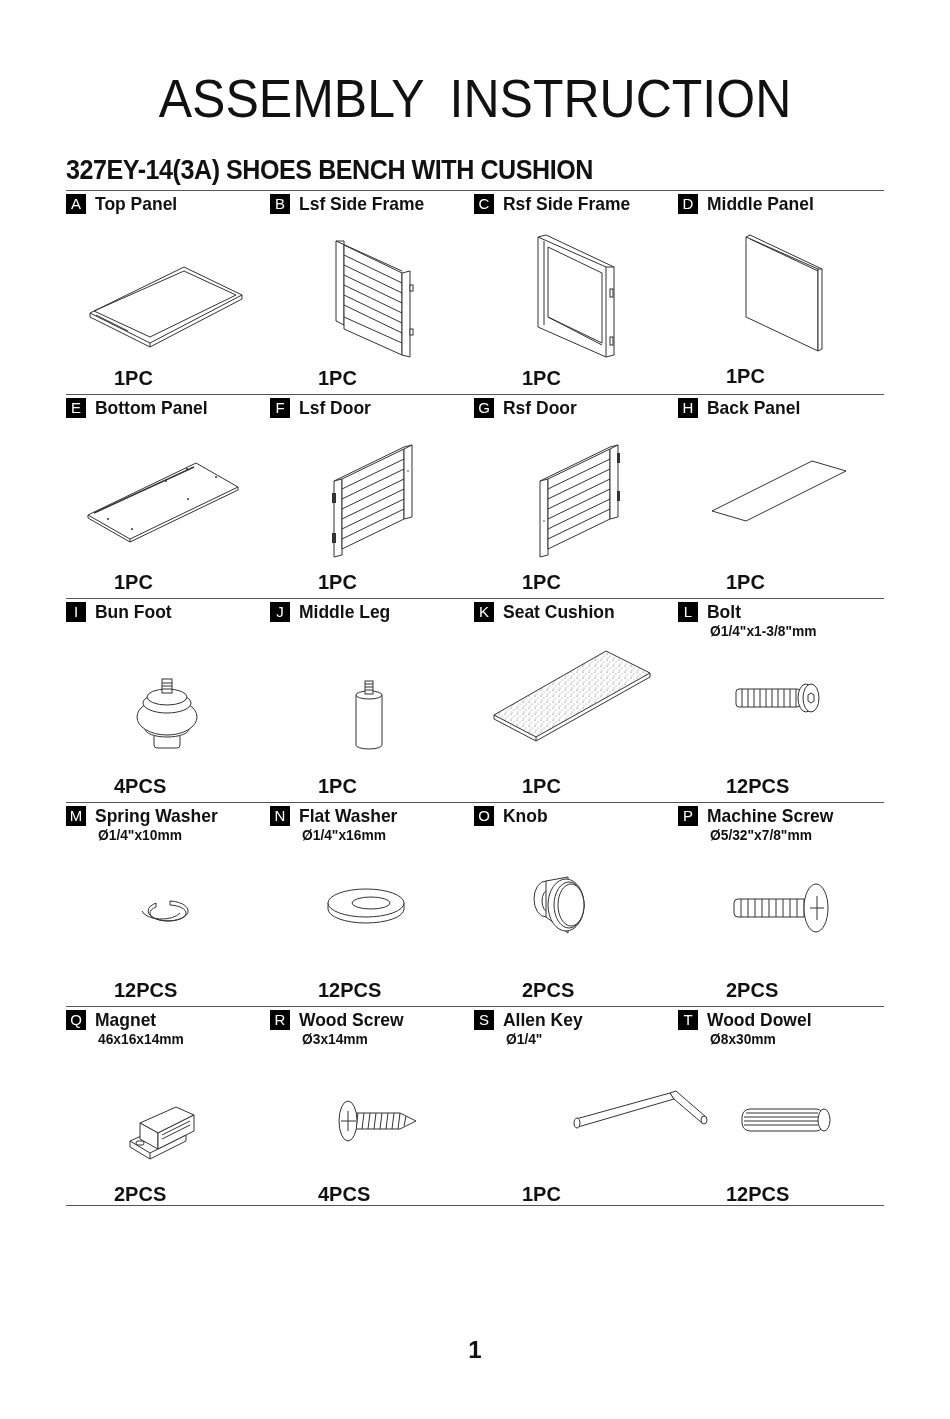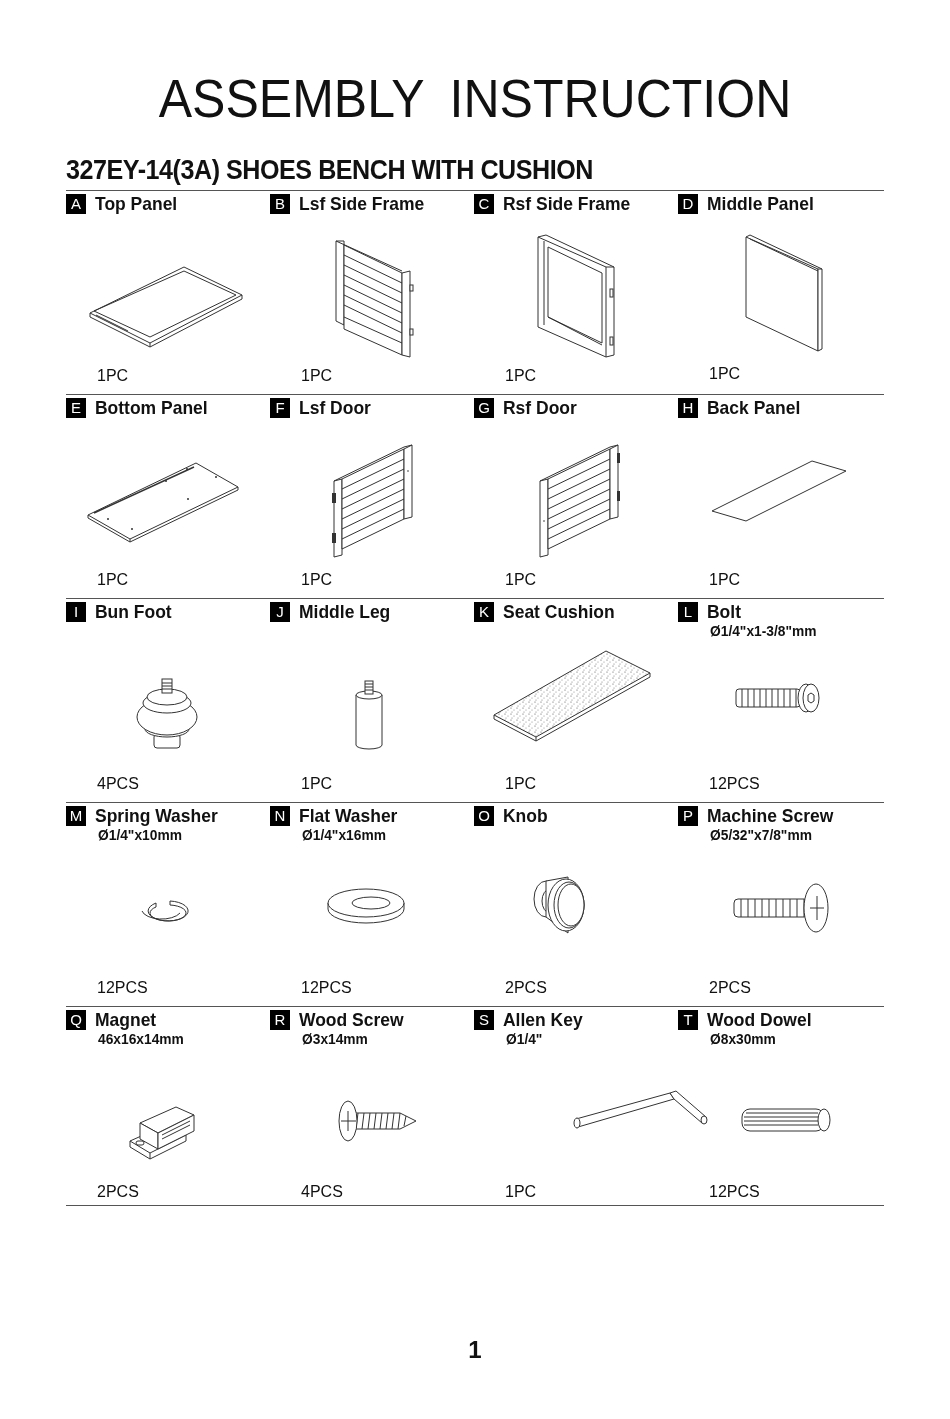--- a/index.html
+++ b/index.html
@@ -7,21 +7,21 @@
   .title { position: absolute; top: 70px; left: 0; width: 950px; text-align: center; font-size: 50px; font-weight: normal; letter-spacing: 0px; transform: scaleY(1.08); }
   .title span { word-spacing: 12px; }
   .subtitle { position: absolute; top: 155px; left: 66px; font-size: 27px; font-weight: bold; letter-spacing: -0.5px; transform: scaleX(0.93); transform-origin: left; }
   .grid { position: absolute; top: 190px; left: 66px; width: 818px; }
   .row { position: relative; height: 203px; border-top: 1px solid #555; }
   .cell { position: absolute; top: 0; width: 204px; height: 203px; }
   .hdr { position: absolute; top: 3px; left: 0; display: flex; align-items: flex-start; }
   .letter { display: inline-block; width: 20px; height: 20px; background: #000; color: #fff; font-size: 15px; line-height: 20px; text-align: center; margin-right: 9px; font-weight: normal; }
   .name { font-size: 19px; font-weight: bold; line-height: 20px; white-space: nowrap; transform: scaleX(0.92); transform-origin: left; display: inline-block; }
   .spec { position: absolute; left: 32px; top: 24px; font-size: 14.5px; font-weight: bold; white-space: nowrap; transform: scaleX(0.95); transform-origin: left; }
-  .qty { position: absolute; top: 176px; left: 31px; font-size: 16px; font-weight: normal; }
+  .qty { position: absolute; top: 176px; left: 48px; font-size: 20px; font-weight: bold; }
   .pic { position: absolute; left: 0; top: 30px; width: 204px; height: 145px; }
   .bottom-rule { position: absolute; top: 1205px; left: 66px; width: 818px; border-top: 1px solid #555; }
   .page-num { position: absolute; top: 1336px; left: 0; width: 950px; text-align: center; font-size: 24px; font-weight: bold; }
   svg { overflow: visible; }
   svg .s { fill: none; stroke: #333; stroke-width: 1; }
   svg .f { fill: #fff; stroke: #333; stroke-width: 1; }
 </style>
 </head>
 <body>
 

